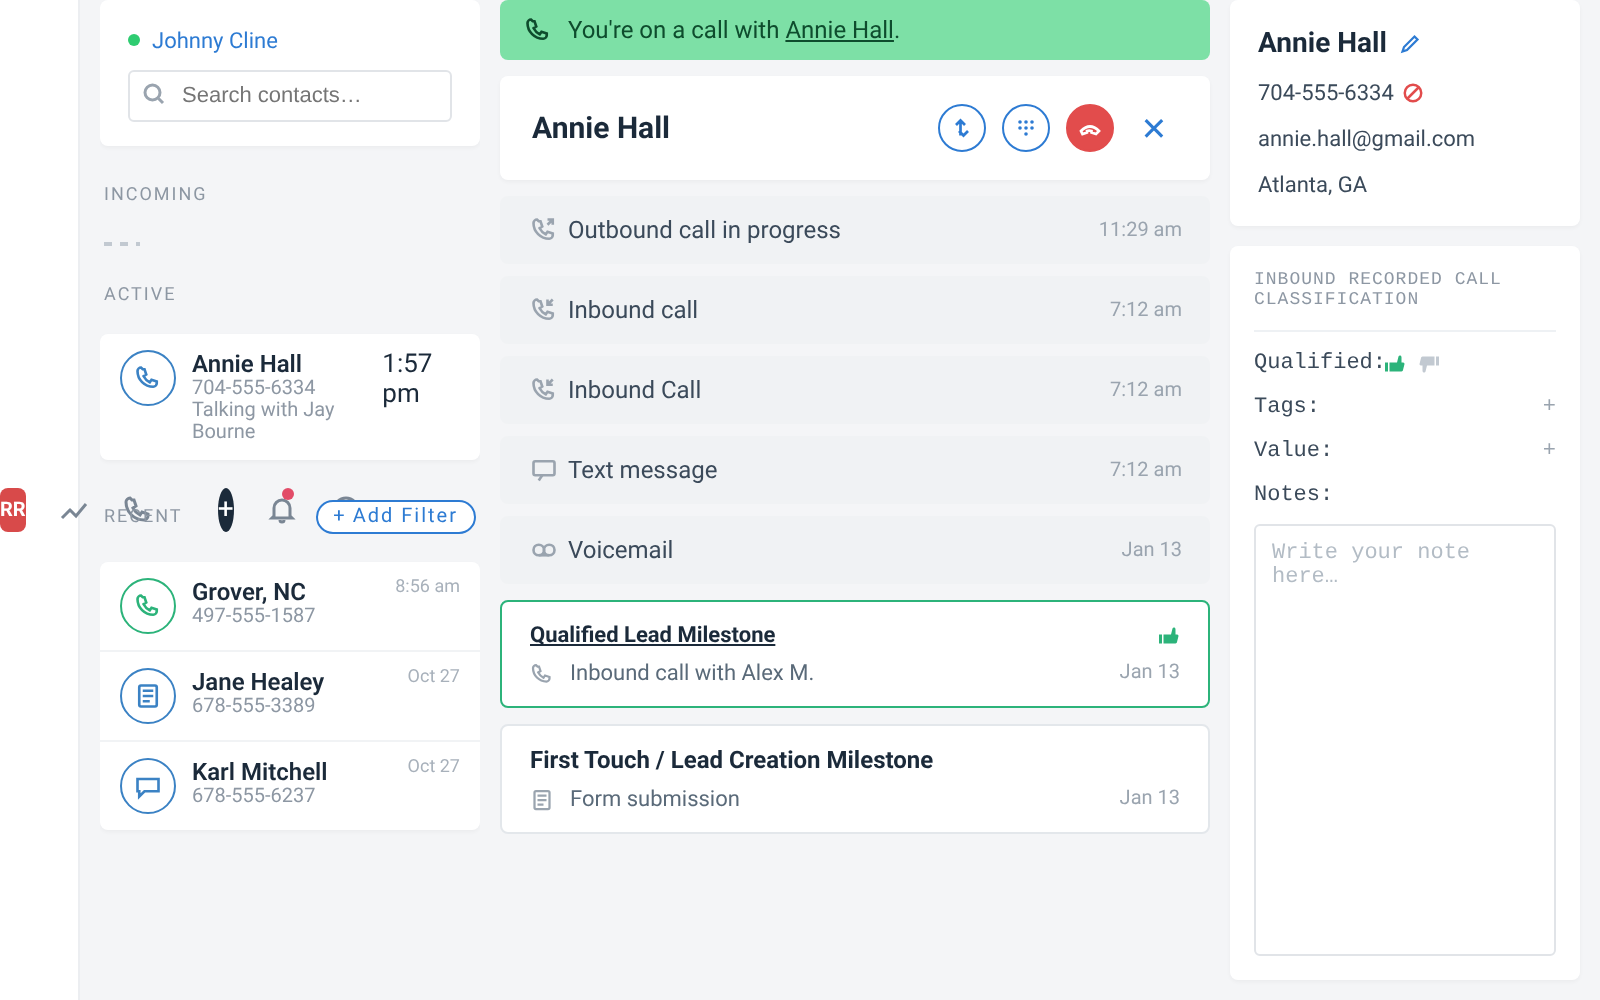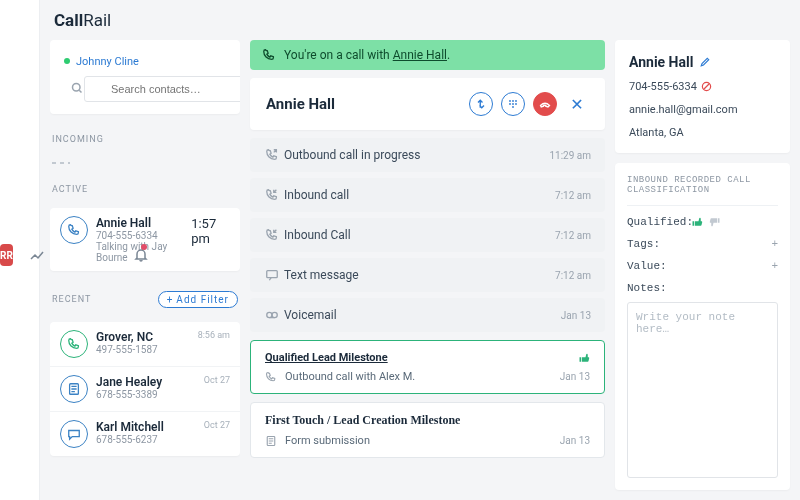--- a/index.html
+++ b/index.html
@@ -20,21 +20,21 @@
   .logo b { font-weight: 700; }
   .cols { flex: 1; display: flex; gap: 10px; padding: 0 10px 10px 10px; overflow: hidden; }
   
   .colL { width: 190px; display: flex; flex-direction: column; gap: 10px; overflow: hidden; }
   .card { background: #fff; border-radius: 4px; box-shadow: 0 1px 2px rgba(0,0,0,.04); }
   .usercard { padding: 12px 14px; }
   .status { display: inline-flex; align-items: center; gap: 6px; font-size: 11px; color: #2d7bd3; }
   .status::before { content:''; width:6px; height:6px; border-radius:50%; background:#2ecc71; }
   .searchwrap { padding: 8px 0 0 0; }
   .search { position: relative; }
-  .search input { width:100%; border:1px solid #e1e4e8; border-radius:3px; padding:6px 8px 6px 26px; font-size:11px; color:#333; background:#fff;margin-left:20px; }
+  .search input { width:100%; border:1px solid #e1e4e8; border-radius:3px; padding:6px 8px 6px 26px; font-size:11px; color:#333; background:#fff; }
   .search .sicon { position:absolute; left:7px; top:6px; color:#9aa4af; }
   .secthdr { font-size:9px; letter-spacing:1px; color:#8d97a3; padding:10px 2px 4px 2px; display:flex; align-items:center; justify-content:space-between; }
   .addfilter { border:1px solid #2d7bd3; color:#2d7bd3; border-radius:11px; padding:2px 8px; font-size:10px; display:inline-flex; align-items:center; gap:3px; background:#fff; cursor:pointer; }
   .contactlist { display:flex; flex-direction:column; }
   .contact { display:flex; align-items:flex-start; gap:8px; padding:8px 10px; border-bottom:1px solid #f1f3f5; }
   .contact:last-child { border-bottom:none; }
   .cicon { width:28px; height:28px; border:1.5px solid #3b82c4; border-radius:50%; display:flex; align-items:center; justify-content:center; color:#3b82c4; flex-shrink:0; }
   .cicon.green { border-color:#2cb37a; color:#2cb37a; }
   .contact .cmain { flex:1; min-width:0; }
   .contact .cname { font-size:12px; font-weight:600; color:#1b2a3a; }
@@ -58,21 +58,21 @@
   .trow { background:#f0f2f4; border-radius:4px; padding:10px 14px; display:flex; align-items:center; gap:4px; font-size:12px; color:#3b4a5a; }
   .trow .ticon { color:#9aa4af; width:16px; display:flex; justify-content:center; }
   .trow .ttxt { flex:1; }
   .trow .ttime { font-size:10px; color:#9aa4af; }
   .milestone { border:1.5px solid #2cb37a; border-radius:4px; background:#fff; padding:10px 14px; }
   .milestone .mtitle { font-weight:700; font-size:11px; display:flex; justify-content:space-between; align-items:center;text-decoration:underline; }
   .milestone .msub { font-size:11px; color:#5a6a79; padding-top:6px; display:flex; align-items:center; gap:8px; }
   .milestone .msub .mtime { margin-left:auto; font-size:10px; color:#9aa4af; }
   .milestone .thumb { color:#2cb37a; }
   .milestone2 { border:1px solid #e3e7eb; border-radius:4px; background:#fff; padding:10px 14px; }
-  .milestone2 .mtitle { font-weight:700; font-size:12px;font-family:Liberation Serif, serif; }
+  .milestone2 .mtitle { font-weight:700; font-size:12px; }
   .milestone2 .msub { font-size:11px; color:#5a6a79; padding-top:6px; display:flex; align-items:center; gap:8px; }
   .milestone2 .msub .mtime { margin-left:auto; font-size:10px; color:#9aa4af; }
   
   .colR { width:175px; display:flex; flex-direction:column; gap:10px; }
   .profcard { background:#fff; border-radius:4px; padding:14px; box-shadow:0 1px 2px rgba(0,0,0,.04); }
   .profcard .pname { font-size:14px; font-weight:700; display:flex; align-items:center; gap:6px; }
   .profcard .pline { font-size:11px; color:#3b4a5a; padding-top:10px; display:flex; align-items:center; gap:4px; }
   .profcard .block { color:#e24c4c; }
   .profcard .pencil { color:#2d7bd3; }
   .classcard { background:#fff; border-radius:4px; padding:12px; box-shadow:0 1px 2px rgba(0,0,0,.04); flex:1; display:flex; flex-direction:column;font-family:Liberation Mono, monospace; }
@@ -117,23 +117,20 @@
         <svg width="16" height="16" viewBox="0 0 16 16" fill="none" stroke="currentColor" stroke-width="1.5">
           <circle cx="8" cy="8" r="6"></circle>
           <path d="M6 6a2 2 0 1 1 3 1.7c-.6.4-1 .8-1 1.6"></path>
           <circle cx="8" cy="11.5" r=".4" fill="currentColor"></circle>
         </svg>
       </div>
     <div style="height:8px"></div>
   </div>
 
   <div class="main">
-    <div class="topbar">
-      <span class="logo"><b>Call</b><span>Rail</span></span>
-    </div>
 
     <div class="cols">
 
       <div class="colL">
         <div class="card usercard">
           <span class="status">Johnny Cline</span>
           <div class="searchwrap">
             <div class="search">
               <span class="sicon">
                   <svg width="12" height="12" viewBox="0 0 16 16" fill="none" stroke="currentColor" stroke-width="2">
@@ -314,21 +311,21 @@
                   <path d="M2 7h2v6H2zM5 7h5l1-4c.3-1 2-1 2 .5V7h1c1 0 1 1 1 1l-1 4c0 .5-.5 1-1 1H5V7z"></path>
                 </svg>
               </span>
           </div>
           <div class="msub">
             <span>
                 <svg width="12" height="12" viewBox="0 0 16 16" fill="none" stroke="#9aa4af" stroke-width="1.5">
                   <path d="M5 3h1l1 3-1.5 1a8 8 0 0 0 3.5 3.5l1-1.5 3 1v1c0 1-1 2-2 2-5 0-9-4-9-9 0-1 1-2 2-2z"></path>
                 </svg>
               </span>
-            <span>Outbound call with Alex M.</span>
+            <span>Inbound call with Alex M.</span>
             <span class="mtime">Jan 13</span>
           </div>
         </div>
 
         <div class="milestone2">
           <div class="mtitle">First Touch / Lead Creation Milestone</div>
           <div class="msub">
             <span>
                 <svg width="12" height="12" viewBox="0 0 16 16" fill="none" stroke="#9aa4af" stroke-width="1.5">
                   <rect x="3" y="2" width="10" height="12" rx="1"></rect>

